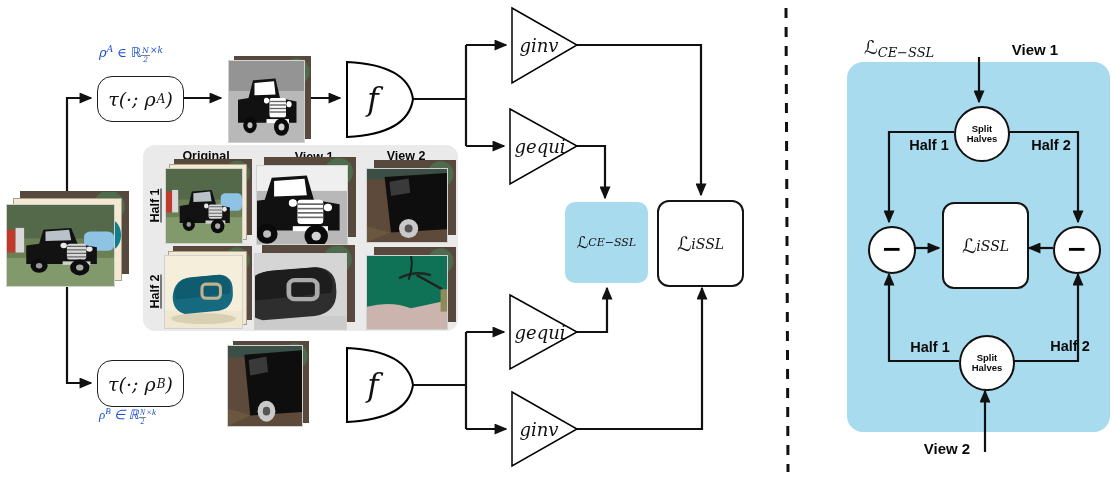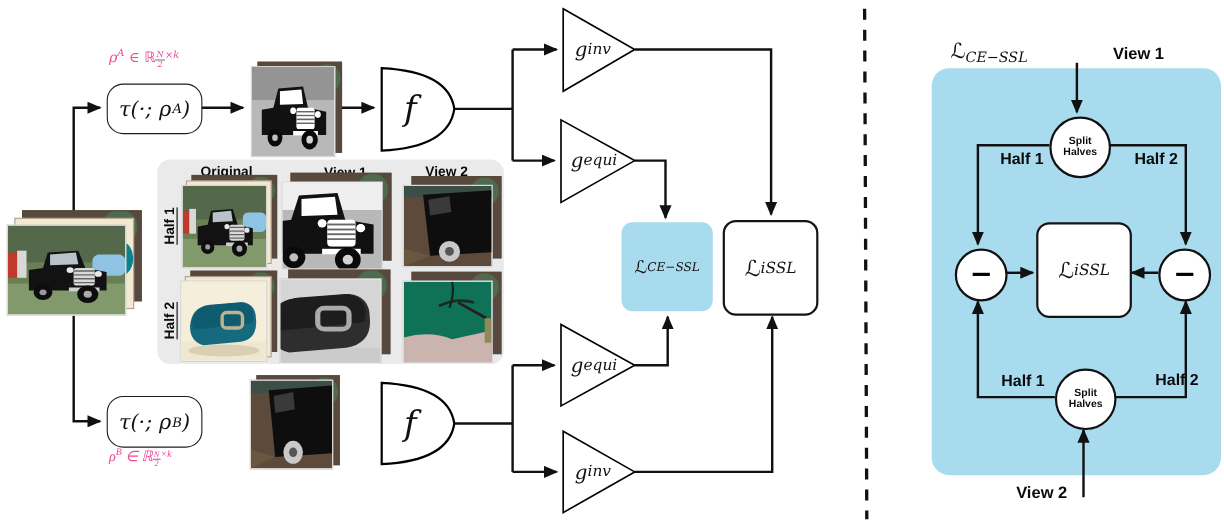--- a/index.html
+++ b/index.html
@@ -9,29 +9,29 @@
   .panel{position:absolute;z-index:0;}
   #wires{position:absolute;left:0;top:0;z-index:1;}
   .math{font-family:"DejaVu Serif","DejaVu Sans",serif;font-style:italic;color:#111;}
   .center{display:flex;align-items:center;justify-content:center;}
   .sansb{font-weight:700;color:#0a0a0a;}
   .und{text-decoration:underline;text-underline-offset:2px;}
   
   .taubox{border:1.4px solid #1d1d1d;border-radius:15px;background:#fff;font-size:19px;}
   .taubox sup{font-size:12px;margin-left:1px;}
   
-  .greylab{color:#ec4899;font-size:13px;white-space:nowrap;}
+  .greylab{color:#1d4ed8;font-size:13px;white-space:nowrap;}
   .greylab sup{font-size:9px;}
   .rfrac{display:inline-flex;flex-direction:column;align-items:center;line-height:1;font-size:7.5px;vertical-align:4px;}
   .rfrac .n{border-bottom:0.7px solid #7f7f7f;padding:0 1px;}
   .expk{font-size:9px;vertical-align:4px;}
   
   .flabel{font-size:31px;}
   .glabel{font-size:18px;white-space:nowrap;}
-  .glabel sub{font-size:14px;vertical-align:-3px;}
+  .glabel sub{font-size:18px;vertical-align:-3px;}
   
   .lossbox{border-radius:10px;}
   .issl{background:#fff;border:2px solid #141414;border-radius:12px;}
   .lbl-ce{font-size:16px;}
   .lbl-ce sub{font-size:11px;vertical-align:-3px;}
   .lbl-issl{font-size:20px;}
   .lbl-issl sub{font-size:14px;vertical-align:-3px;}
   
   .gridhead{font-size:12.5px;}
   .rowhead{font-size:12.5px;transform:rotate(-90deg);transform-origin:center;}

